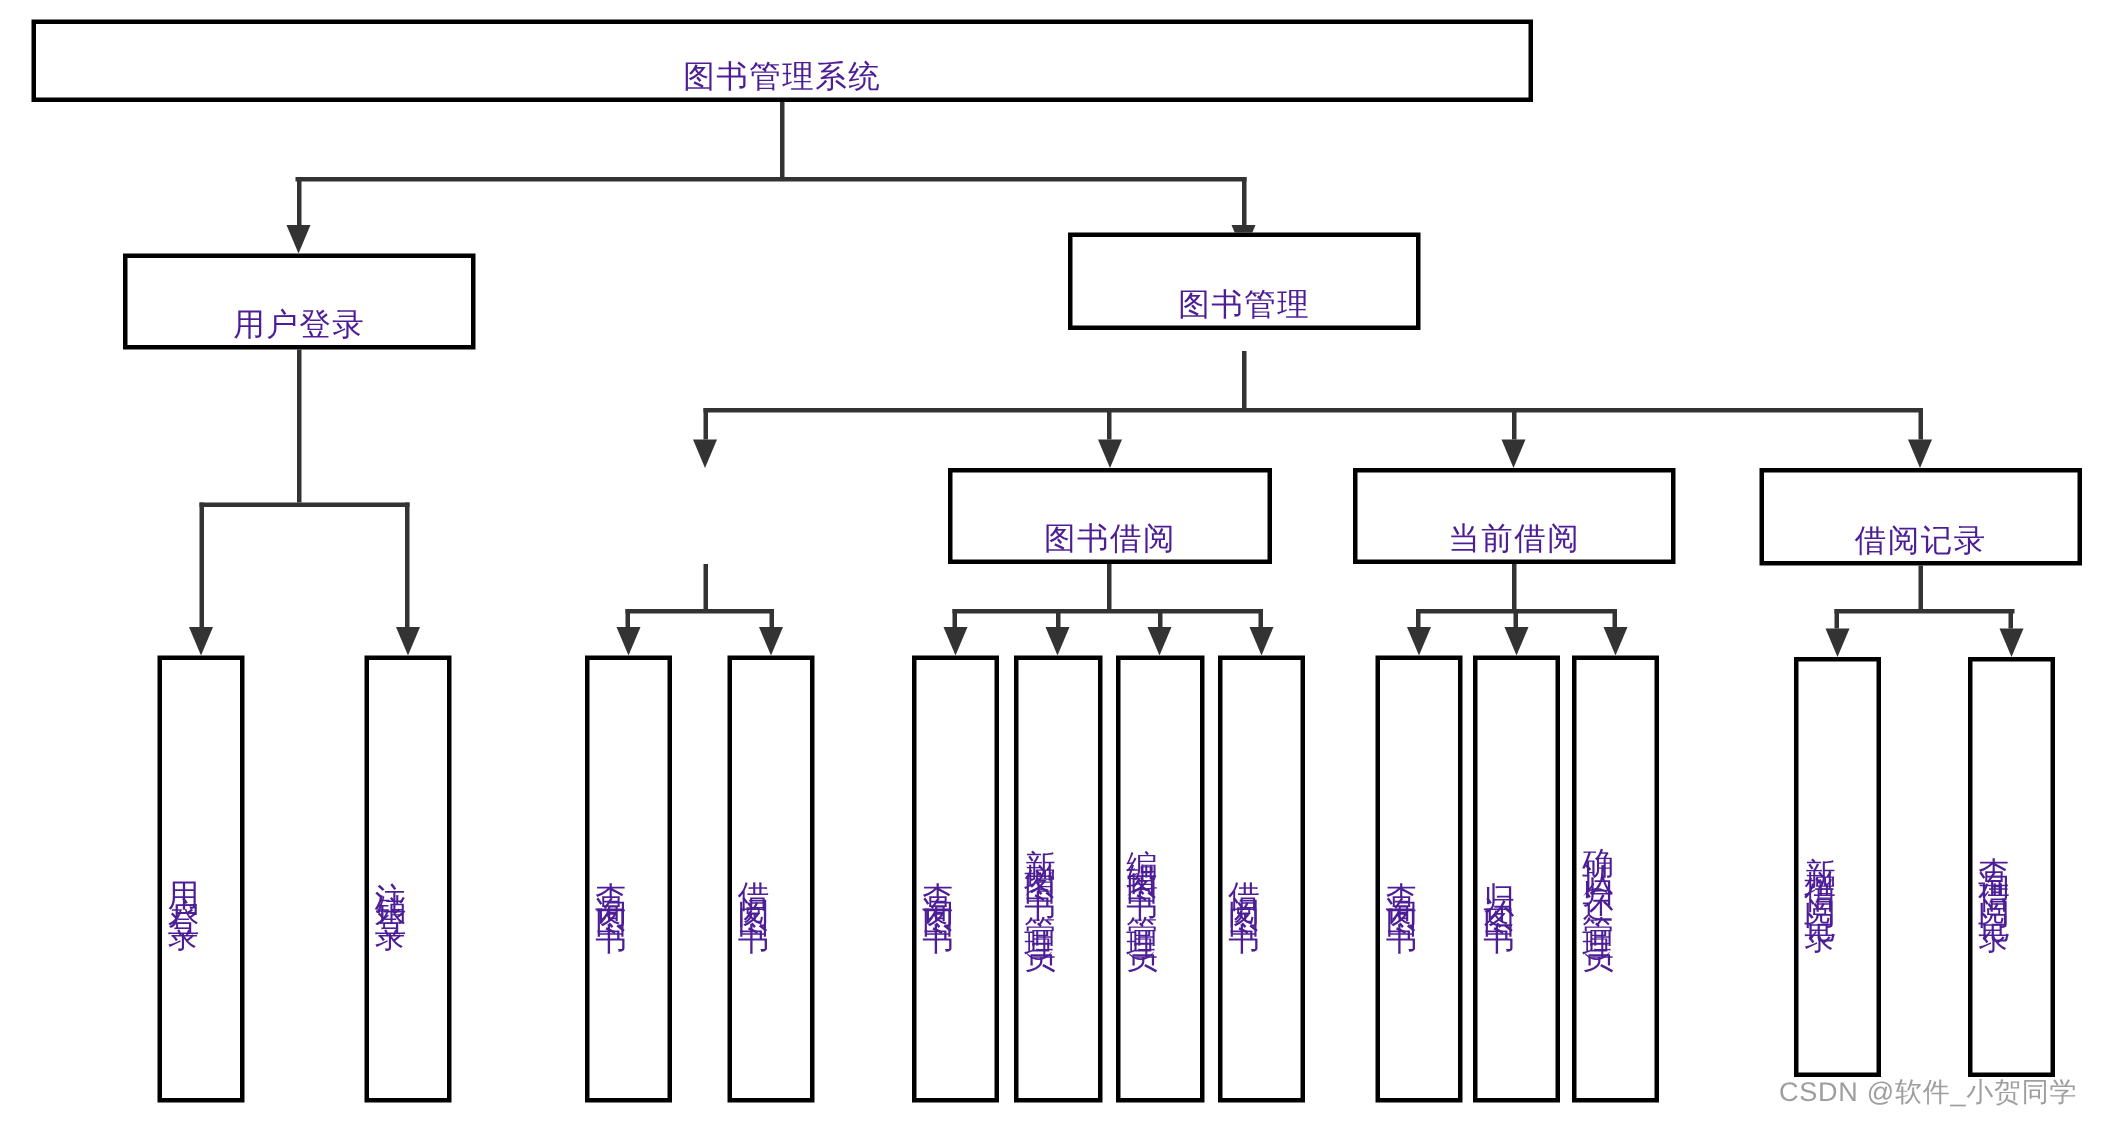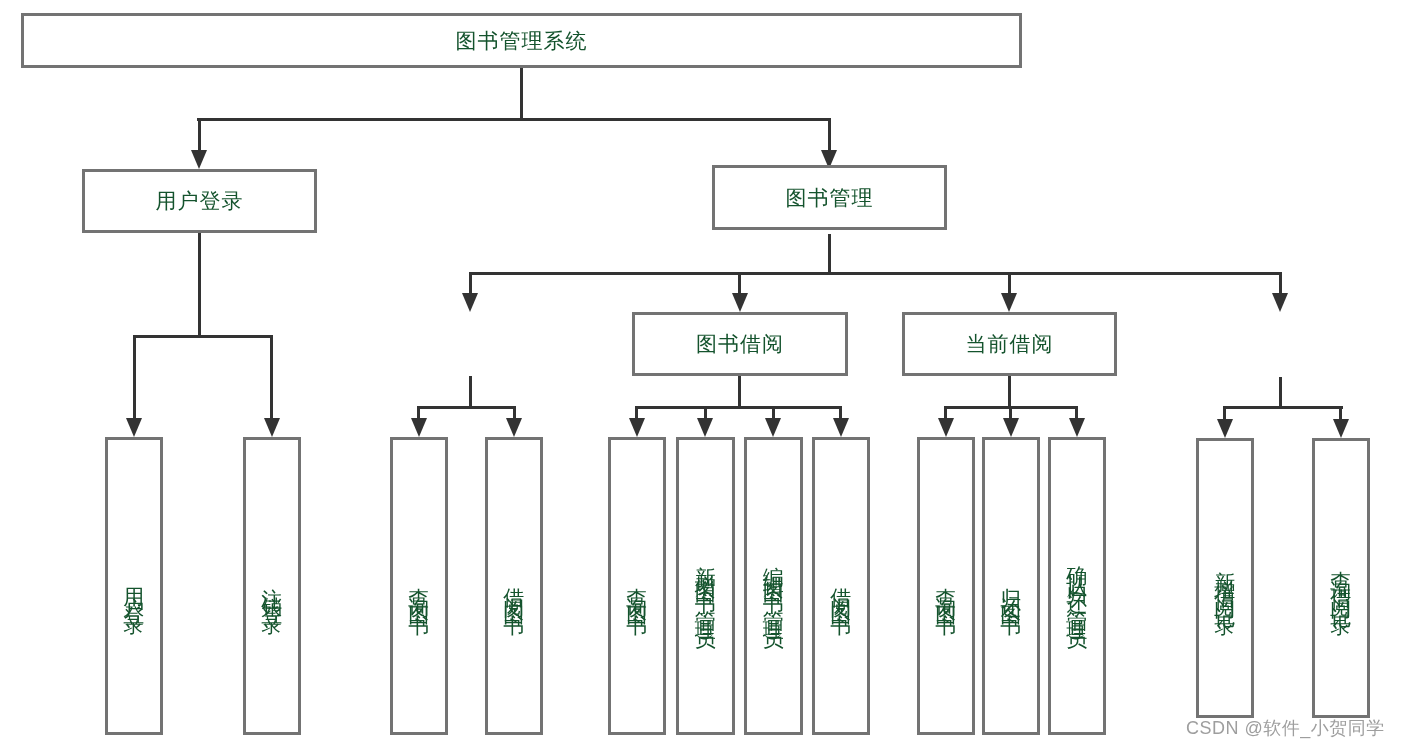--- a/index.html
+++ b/index.html
@@ -1,23 +1,23 @@
 <!DOCTYPE html>
 <html><head>
 <meta charset="utf-8">
 <style>
   html, body { margin:0; padding:0; background:#ffffff; }
   .canvas {
     position:relative; width:1405px; height:747px; background:#ffffff;
     font-family:"Liberation Sans", sans-serif; overflow:hidden; color:#2f2f2f;
   }
   .box {
-    position:absolute; box-sizing:border-box; border:3px solid #737373;
-    background:#ffffff; display:flex; align-items:center; justify-content:center;
-    color:#14532d;
+    position:absolute; box-sizing:border-box; border:3px solid #000000;
+    background:#ffffff; display:flex; align-items:flex-end; justify-content:center;
+    color:#4c1d95;
   }
   .hbox { font-size:21px; letter-spacing:1px; }
   .vbox {
     writing-mode:vertical-rl; text-orientation:mixed;
     font-size:21px; letter-spacing:9px; line-height:1.3; padding-top:6px;
   }
   .line { position:absolute; background:#333333; }
   .arrow {
     position:absolute; width:0; height:0;
     border-left:8px solid transparent; border-right:8px solid transparent;
@@ -40,21 +40,21 @@
   <div class="line" style="left:520px; top:68px; width:3px; height:50px;"></div>
   <div class="line" style="left:197px; top:118px; width:634px; height:3px;"></div>
   <div class="line" style="left:198px; top:118px; width:3px; height:32px;"></div>
   <div class="arrow" style="left:191px; top:150px;"></div>
   <div class="line" style="left:828px; top:118px; width:3px; height:32px;"></div>
   <div class="arrow" style="left:821px; top:150px;"></div>
 
   <div class="box hbox" style="left:82px; top:169px; width:235px; height:64px;">
     <span>用户登录</span>
   </div>
-  <div class="box hbox" style="left:712px; top:165px; width:235px; height:65px;">
+  <div class="box hbox" style="left:712px; top:155px; width:235px; height:65px;">
     <span>图书管理</span>
   </div>
 
   <div class="line" style="left:198px; top:233px; width:3px; height:102px;"></div>
   <div class="line" style="left:133px; top:335px; width:140px; height:3px;"></div>
   <div class="line" style="left:133px; top:335px; width:3px; height:83px;"></div>
   <div class="arrow" style="left:126px; top:418px;"></div>
   <div class="line" style="left:270px; top:335px; width:3px; height:83px;"></div>
   <div class="arrow" style="left:264px; top:418px;"></div>
 
@@ -67,20 +67,23 @@
   <div class="line" style="left:1008px; top:272px; width:3px; height:21px;"></div>
   <div class="arrow" style="left:1001px; top:293px;"></div>
   <div class="line" style="left:1279px; top:272px; width:3px; height:21px;"></div>
   <div class="arrow" style="left:1272px; top:293px;"></div>
 
   <div class="box hbox" style="left:902px; top:312px; width:215px; height:64px;">
     <span>当前借阅</span>
   </div>
   <div class="box hbox" style="left:632px; top:312px; width:216px; height:64px;">
     <span>图书借阅</span>
+  </div>
+  <div class="box hbox" style="left:1173px; top:312px; width:215px; height:65px;">
+    <span>借阅记录</span>
   </div>
 
   <div class="line" style="left:469px; top:376px; width:3px; height:30px;"></div>
   <div class="line" style="left:417px; top:406px; width:99px; height:3px;"></div>
   <div class="line" style="left:417px; top:406px; width:3px; height:12px;"></div>
   <div class="arrow" style="left:411px; top:418px;"></div>
   <div class="line" style="left:513px; top:406px; width:3px; height:12px;"></div>
   <div class="arrow" style="left:506px; top:418px;"></div>
 
   <div class="line" style="left:738px; top:376px; width:3px; height:30px;"></div>

